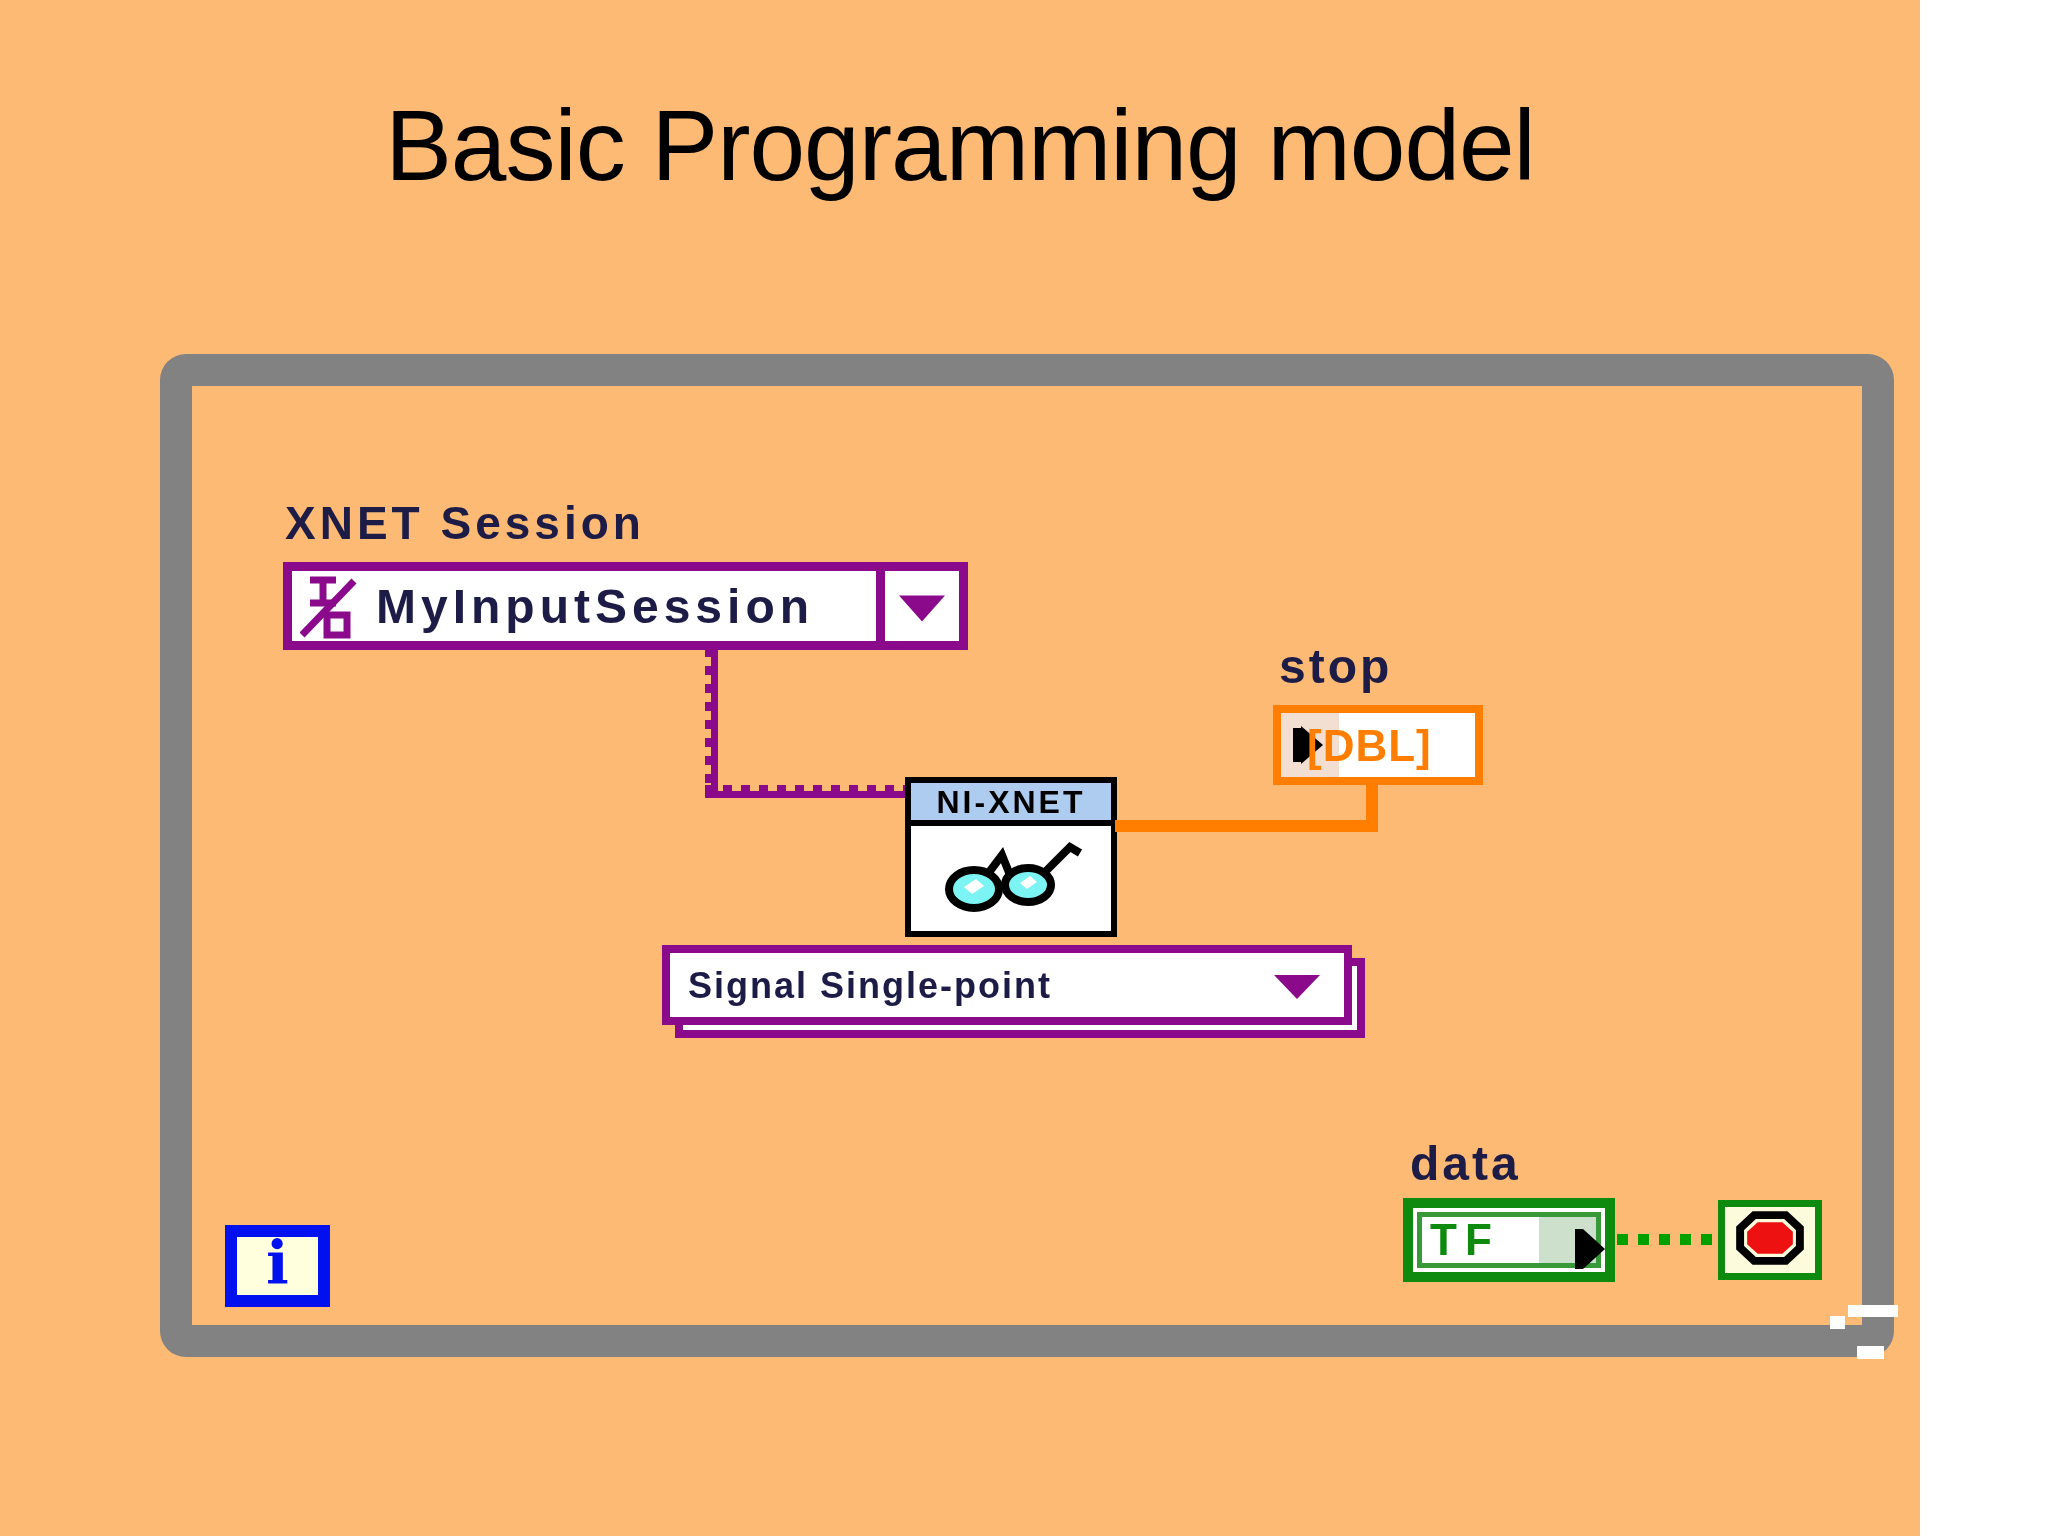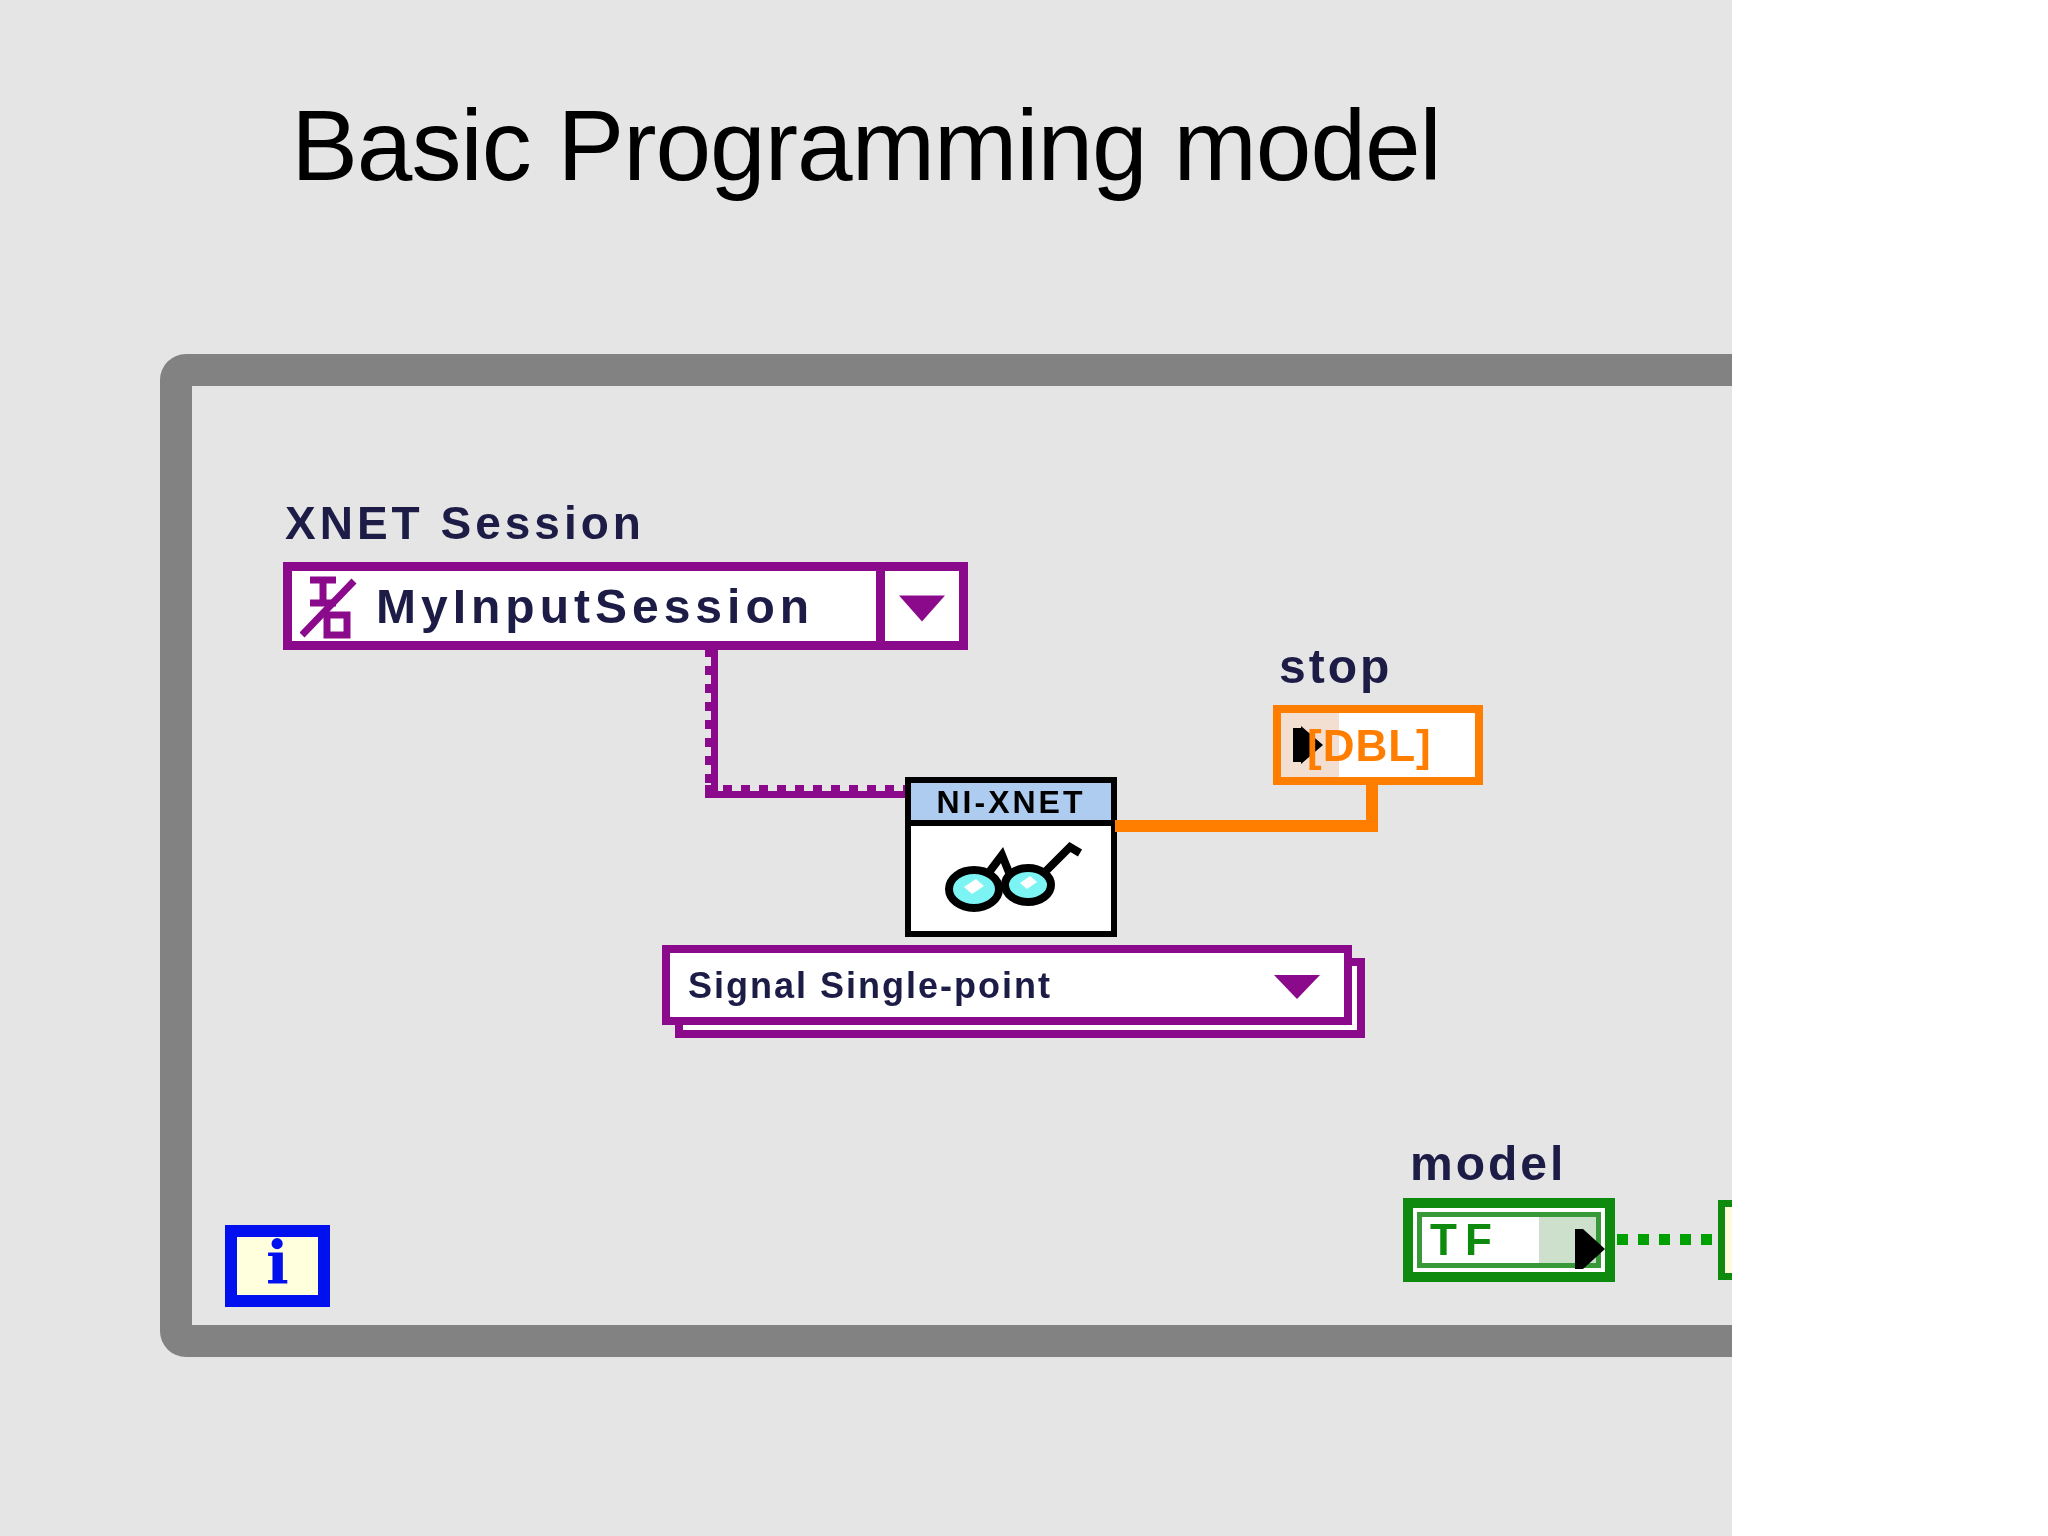--- a/index.html
+++ b/index.html
@@ -1,17 +1,17 @@
 <!DOCTYPE html>
 <html><head>
 <meta charset="utf-8">
 <style>
   html,body { margin:0; padding:0; background:#ffffff; }
   body { width:2048px; height:1536px; font-family:"Liberation Sans",sans-serif; }
-  #canvas { position:relative; width:1732px; height:1536px; background:#e5e5e5; overflow:hidden; }
+  #canvas { position:relative; width:1920px; height:1536px; background:#fdba74; overflow:hidden; }
 
   .title { position:absolute; left:0; top:88px; width:100%; text-align:center;
            font-size:100px; font-weight:400; color:#000; letter-spacing:-1px; }
 
   
   .loop-frame { position:absolute; left:160px; top:354px; width:1734px; height:1003px;
                 border:32px solid #828282; border-radius:26px; box-sizing:border-box; }
   .notch { position:absolute; background:#ffffff; }
   #notch-gap    { left:1848px; top:1305px; width:50px; height:12px; }
   #notch-step   { left:1830px; top:1316px; width:15px; height:13px; }
@@ -163,21 +163,21 @@
     <div id="data-arrow-tri"></div>
     <div id="data-type">[DBL]</div>
   </div>
 
   <div id="enum-shadow"></div>
   <div id="enum-box">
     <div id="enum-text">Signal Single-point</div>
     <div id="enum-tri"></div>
   </div>
 
-  <div class="lv-label" id="stop-label">model</div>
+  <div class="lv-label" id="stop-label">data</div>
   <div id="tf-box">
     <div id="tf-inner">
       <div id="tf-white">
         <span id="tf-text">TF</span>
       </div>
       <div id="tf-sage"></div>
     </div>
     <div id="tf-arrow-bar"></div>
     <div id="tf-arrow-tri"></div>
   </div>

